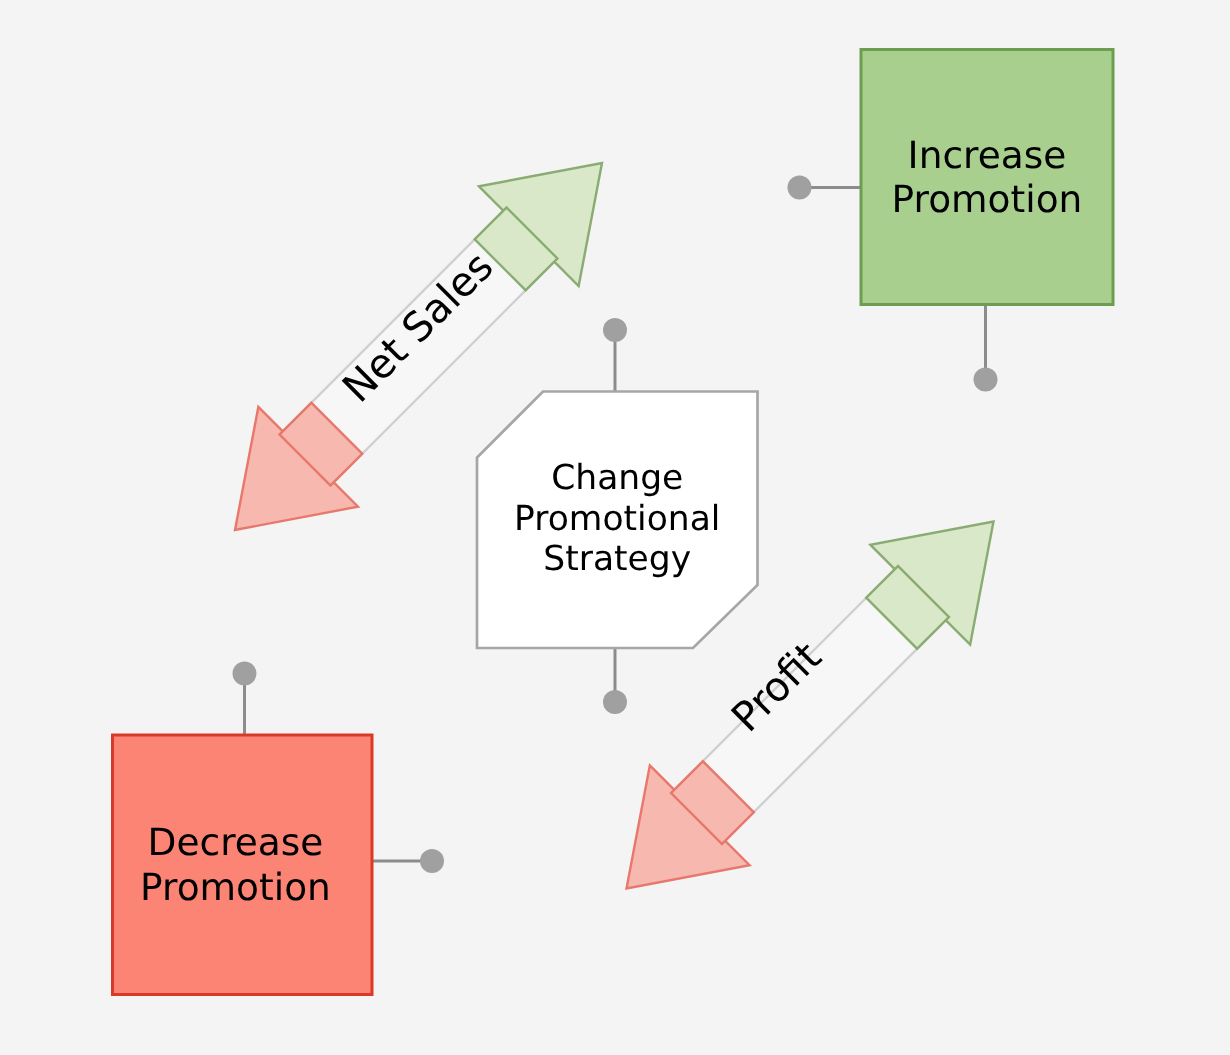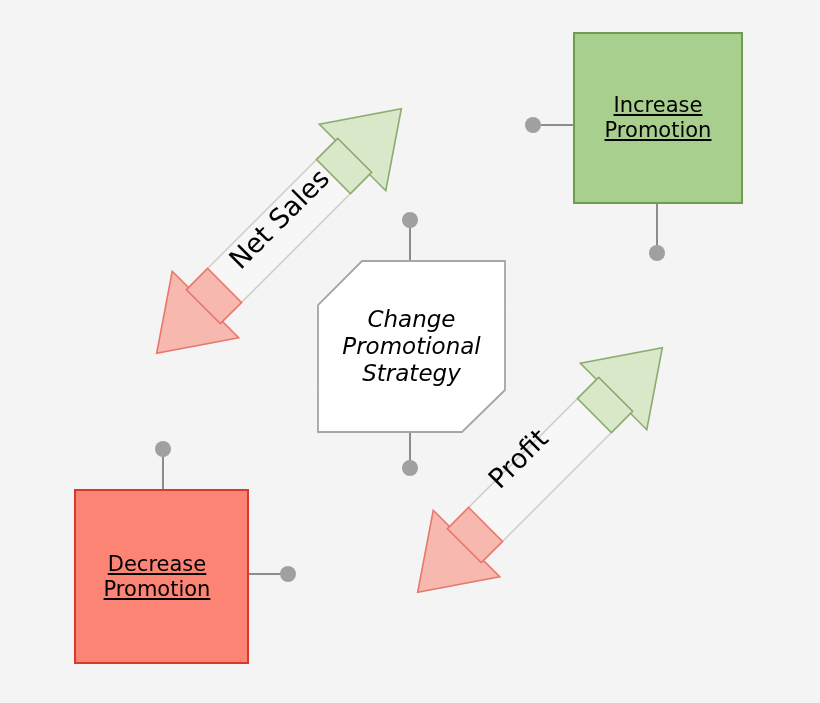--- a/index.html
+++ b/index.html
@@ -32,22 +32,21 @@
     display: flex;
     align-items: center;
     justify-content: center;
     text-align: center;
     line-height: 1.18;
     color: #000000;
     pointer-events: none;
     white-space: pre-line;
   }
   .box-label {
-    font-size: 21px;
-    text-decoration: underline;
+    font-size: 25px;
   }
   .octagon-label {
     font-size: 23px;
   }
   .edge-label {
     position: absolute;
     font-size: 27px;
     color: #000000;
     white-space: nowrap;
     transform-origin: 50% 50%;
@@ -102,21 +101,21 @@
     <g>
       <circle cx="533" cy="125" r="8" fill="#a0a0a0"></circle>
       <circle cx="657" cy="253" r="8" fill="#a0a0a0"></circle>
       <circle cx="410" cy="220" r="8" fill="#a0a0a0"></circle>
       <circle cx="410" cy="468" r="8" fill="#a0a0a0"></circle>
       <circle cx="163" cy="449" r="8" fill="#a0a0a0"></circle>
       <circle cx="288" cy="574" r="8" fill="#a0a0a0"></circle>
     </g>
   </svg>
 
-  <div class="node-label octagon-label" style="left:318px; top:261px; width:187px; height:171px;font-style:italic;">Change
+  <div class="node-label octagon-label" style="left:318px; top:261px; width:187px; height:171px;">Change
 Promotional
 Strategy</div>
 
   <div class="node-label box-label" style="left:574px; top:33px; width:168px; height:170px;">Increase
 Promotion</div>
 
   <div class="node-label box-label" style="left:75px; top:490px; width:164px; height:173px;">Decrease
 Promotion</div>
 
   <div class="edge-label" style="left:209px; top:203px; width:140px; text-align:center; transform:rotate(-45deg);">Net Sales</div>

